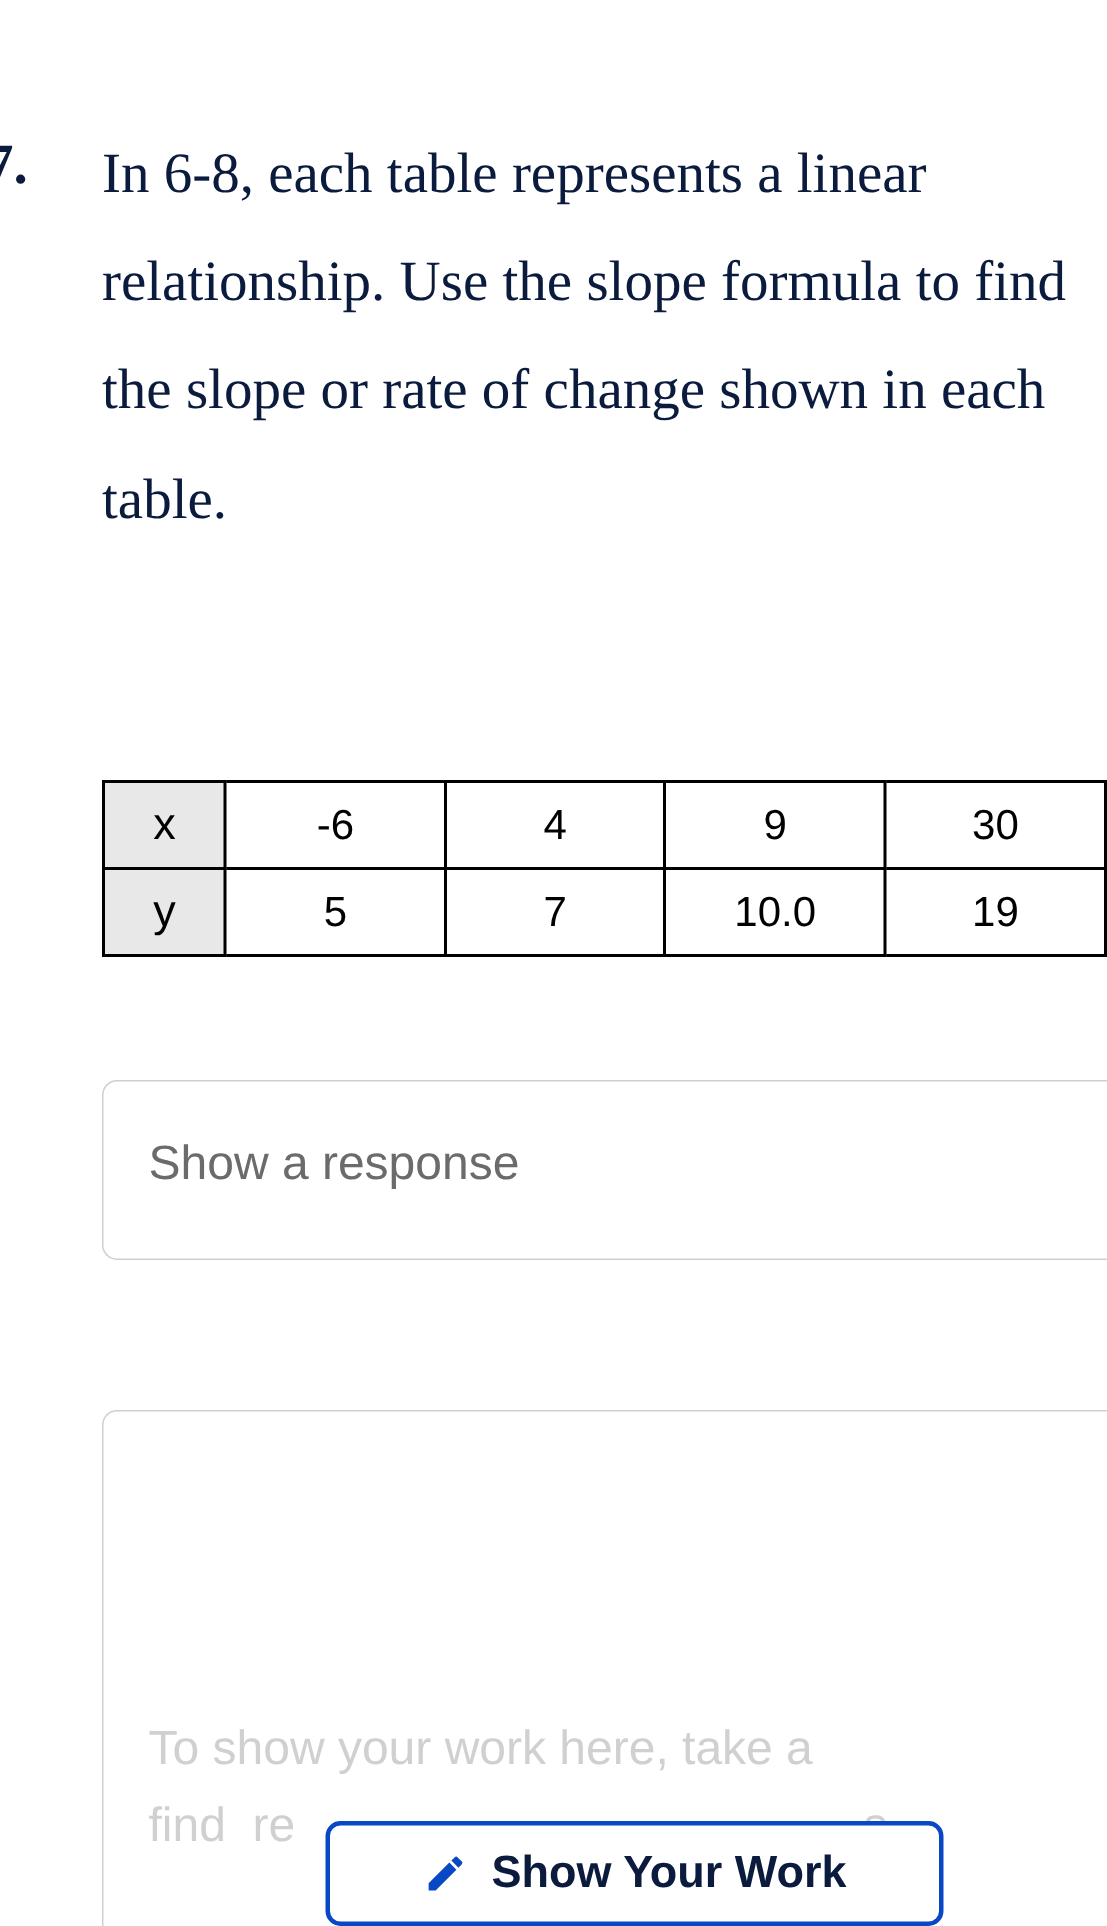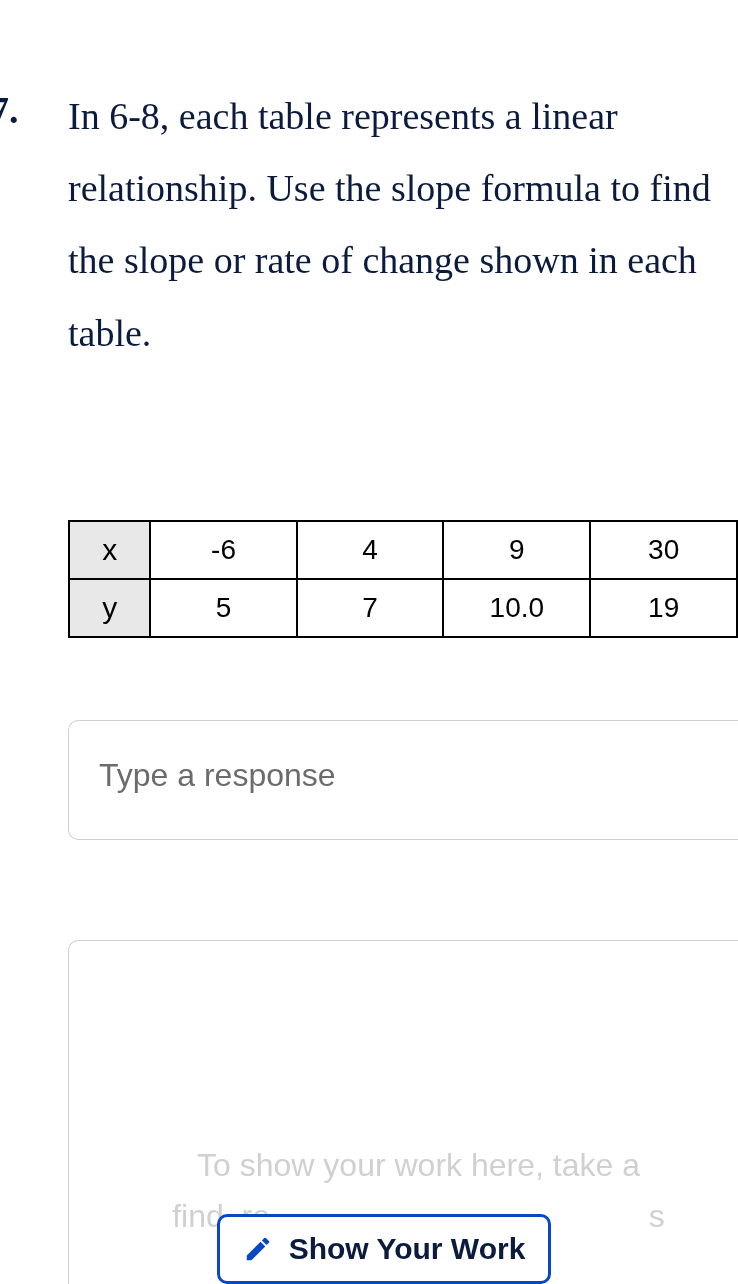--- a/index.html
+++ b/index.html
@@ -76,38 +76,37 @@
       position: absolute;
       left: 68px;
       top: 940px;
       right: 0;
       height: 344px;
       border: 1px solid #cfcfcf;
       border-right: none;
       border-bottom: none;
       border-radius: 10px 0 0 0;
       background: #fff;
-      text-align: center;
     }
     .work-placeholder {
       position: absolute;
       bottom: 42px;
       left: 30px;
       right: 0;
       font-size: 32px;
       color: #d0d0d0;
       font-family: Arial, Helvetica, sans-serif;
       line-height: 1.6;
       white-space: nowrap;
     }
     .show-work-button {
       position: absolute;
       bottom: 0;
       left: 148px;
-      width: 334px;
+      width: 412px;
       height: 70px;
       border: 3px solid #0848c4;
       border-radius: 10px;
       background: #fff;
       display: flex;
       align-items: center;
       justify-content: center;
       gap: 16px;
       font-size: 30px;
       font-weight: 700;
@@ -140,21 +139,21 @@
   <tr>
     <td class="header-cell">y</td>
     <td class="data-cell">5</td>
     <td class="data-cell">7</td>
     <td class="data-cell">10.0</td>
     <td class="data-cell">19</td>
   </tr>
 </tbody>
   </table>
 
-<div class="response-box">Type a response</div>
+<div class="response-box">Show a response</div>
 
 <div class="work-box">
   <div class="work-placeholder">
     <span>To show your work here, take a</span><br>
     <span>find</span><span style="visibility:hidden">u</span><span>re</span>
     <span style="display:inline-block;width:370px"></span><span>s</span>
   </div>
   <div class="show-work-button">
     <span class="pencil-icon">
       <svg viewBox="0 0 24 24" width="30" height="30">

